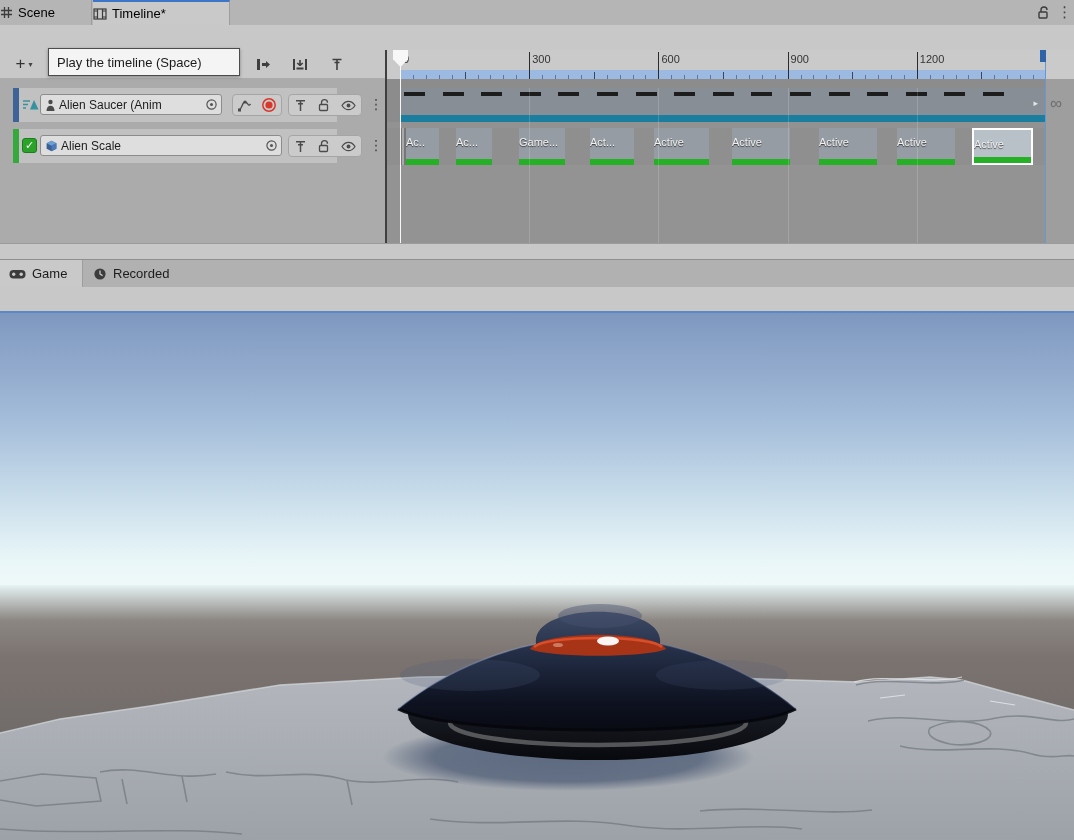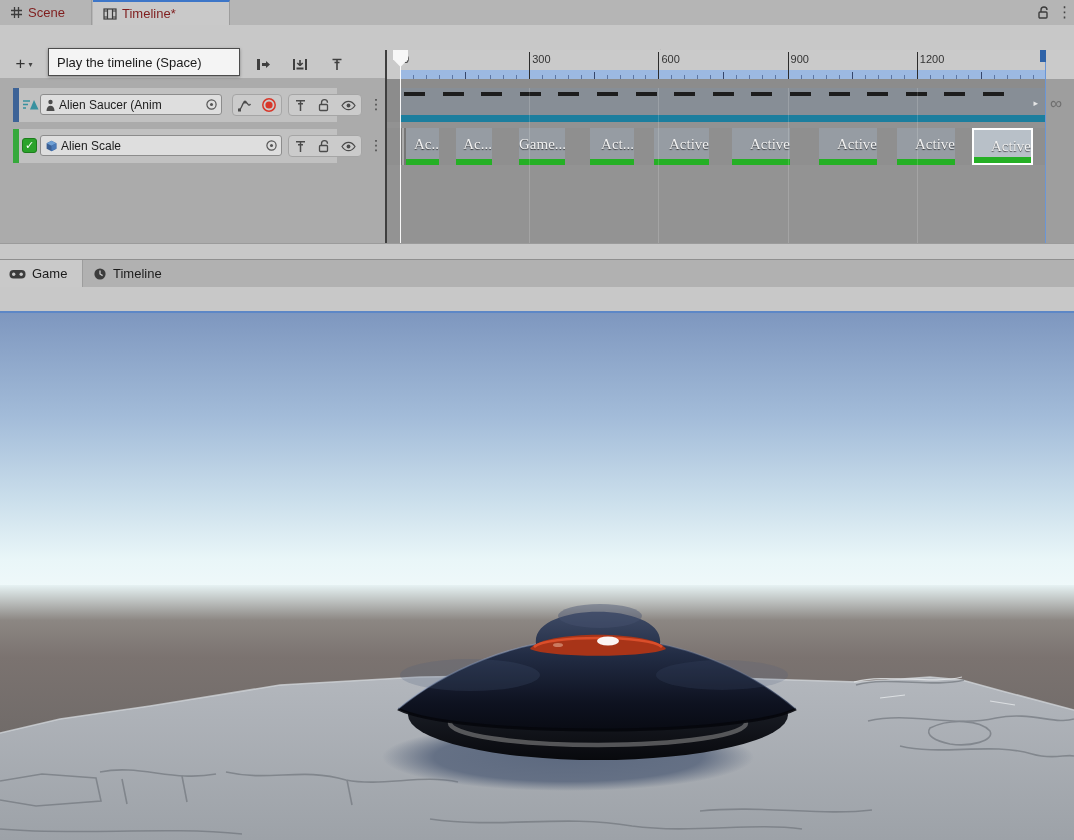--- a/index.html
+++ b/index.html
@@ -3,21 +3,21 @@
 <meta charset="utf-8">
 <style>
   html,body{margin:0;padding:0;}
   body{width:1074px;height:840px;overflow:hidden;position:relative;
        font-family:"Liberation Sans",sans-serif;background:#c8c8c8;
        -webkit-font-smoothing:antialiased;}
   .abs{position:absolute;}
   .icon svg{display:block;}
   
   #tab-row{left:0;top:0;width:1074px;height:25px;background:#b5b5b5;border-bottom:1px solid #a2a2a2;}
-  .wtab{display:flex;align-items:center;gap:5px;font-size:13px;color:#7f1d1d;padding:0 10px;height:25px;box-sizing:border-box;}
+  .wtab{display:flex;align-items:center;gap:5px;font-size:13px;color:#000000;padding:0 0;height:25px;box-sizing:border-box;}
   #tab-scene{left:0;top:0;width:92px;border-right:1px solid #9d9d9d;}
   #tab-timeline{left:93px;top:0;width:137px;background:#c9c9c9;border-top:2px solid #3d76c8;border-right:1px solid #9d9d9d;}
   
   #transport-row{left:0;top:25px;width:1074px;height:25px;background:#c8c8c8;border-bottom:1px solid #aeaeae;}
   .trbtn{top:26px;height:23px;display:flex;align-items:center;justify-content:center;border-right:1px solid #aaa;}
   #preview-btn{left:0;top:26px;width:64px;height:23px;display:flex;align-items:center;padding-left:6px;font-size:13px;color:#1d1d1d;border-right:1px solid #aaa;box-sizing:border-box;}
   .frame-field{left:266px;top:28px;width:130px;height:19px;background:#e2e2e2;border:1px solid #8f8f8f;border-radius:3px 0 0 3px;font-size:12px;color:#222;display:flex;align-items:center;padding-left:6px;box-sizing:border-box;}
   .frame-drop{left:396px;top:28px;width:26px;height:19px;background:#c4c4c4;border:1px solid #8f8f8f;border-left:none;border-radius:0 3px 3px 0;display:flex;align-items:center;justify-content:center;font-size:9px;color:#444;box-sizing:border-box;}
   #breadcrumb{left:432px;top:26px;height:22px;display:flex;align-items:center;gap:5px;font-size:13px;color:#202020;padding:0 8px;}
   .crumb-chev{left:652px;top:28px;width:16px;height:16px;border-top:1.5px solid #9a9a9a;border-right:1.5px solid #9a9a9a;transform:rotate(45deg);}
@@ -46,21 +46,21 @@
   #track1-lane{left:0;top:38px;width:687px;height:34px;background:#8c8c8c;}
   #recorded-clip{left:13px;top:0;width:646px;height:34px;background:#878e96;}
   .rec-dash{top:4px;height:4px;background:#1d1d1d;}
   #rec-teal{left:0;bottom:0;width:646px;height:7px;background:#1c7e9e;}
   #rec-label{left:0;top:9px;width:646px;text-align:center;font-size:12px;color:#f2f2f2;text-shadow:0 1px 1px rgba(0,0,0,.6);}
   #rec-more{right:8px;top:10px;color:#e6e6e6;font-size:9px;}
   #gap2{left:0;top:72px;width:687px;height:6px;background:#929292;}
   #track2-lane{left:0;top:78px;width:687px;height:37px;background:#8f8f8f;}
   #clip-stub{left:13px;top:0;width:19px;height:37px;background:repeating-linear-gradient(90deg,#767676 0 2px,#a9a9a9 2px 4px);}
   .aclip{top:0;height:37px;background:#969ca3;box-sizing:border-box;}
-  .aclip .lbl{position:absolute;left:0;top:8px;width:100%;text-align:right;font-size:15px;color:#f2f2f2;text-shadow:0 1px 1px rgba(0,0,0,.65);overflow:hidden;white-space:nowrap;font-family:Liberation Serif, serif;}
+  .aclip .lbl{position:absolute;left:0;top:8px;width:100%;text-align:left;font-size:11px;color:#f2f2f2;text-shadow:0 1px 1px rgba(0,0,0,.65);overflow:hidden;white-space:nowrap;}
   .aclip .gbar{position:absolute;left:0;bottom:0;width:100%;height:6px;background:#25b025;}
   .aclip.selected{background:#b8c0c8;border:2px solid #fff;}
   #track-rest{left:0;top:115px;width:687px;height:78px;background:#939393;}
   .gridline{top:38px;width:1px;height:155px;background:rgba(255,255,255,.16);}
   #end-marker{left:653px;top:0;width:10px;height:12px;background:#2f63a8;}
   #end-line{left:658px;top:0;width:2px;height:193px;background:#6a96d6;}
   #playhead-line{left:13px;top:14px;width:1px;height:179px;background:rgba(255,255,255,.92);}
   #playhead-head{left:6px;top:0px;width:15px;height:17px;background:#f7f7f7;filter:drop-shadow(0 0 1px #777);clip-path:polygon(0 0,100% 0,100% 55%,50% 100%,0 55%);}
   #right-margin{left:659px;top:0;width:28px;height:193px;background:#9e9e9e;}
   #right-margin .rtop{position:absolute;left:0;top:0;width:28px;height:29px;background:#cacaca;}
@@ -495,21 +495,21 @@
   </span>
   <span>Game</span>
 </div>
 <div class="abs gtab" id="gtab-anim">
   <span class="icon">
     <svg width="14" height="14" viewBox="0 0 14 14">
         <circle cx="7" cy="7" r="5.6" fill="#3c3c3c"></circle>
         <path d="M7 3.6V7l2.6 1.6" stroke="#c9c9c9" stroke-width="1.3" fill="none"></path>
       </svg>
   </span>
-  <span>Timeline</span>
+  <span>Recorded</span>
 </div>
 
 <div class="abs" id="game-toolbar">
   <div class="abs gt-item" style="left:6px;">
     <span>Game</span>
       <span class="darr">▾</span>
   </div>
   <div class="abs gt-sep" style="left:108px;"></div>
   <div class="abs gt-item" style="left:120px;">
     <span>Display 1</span>

